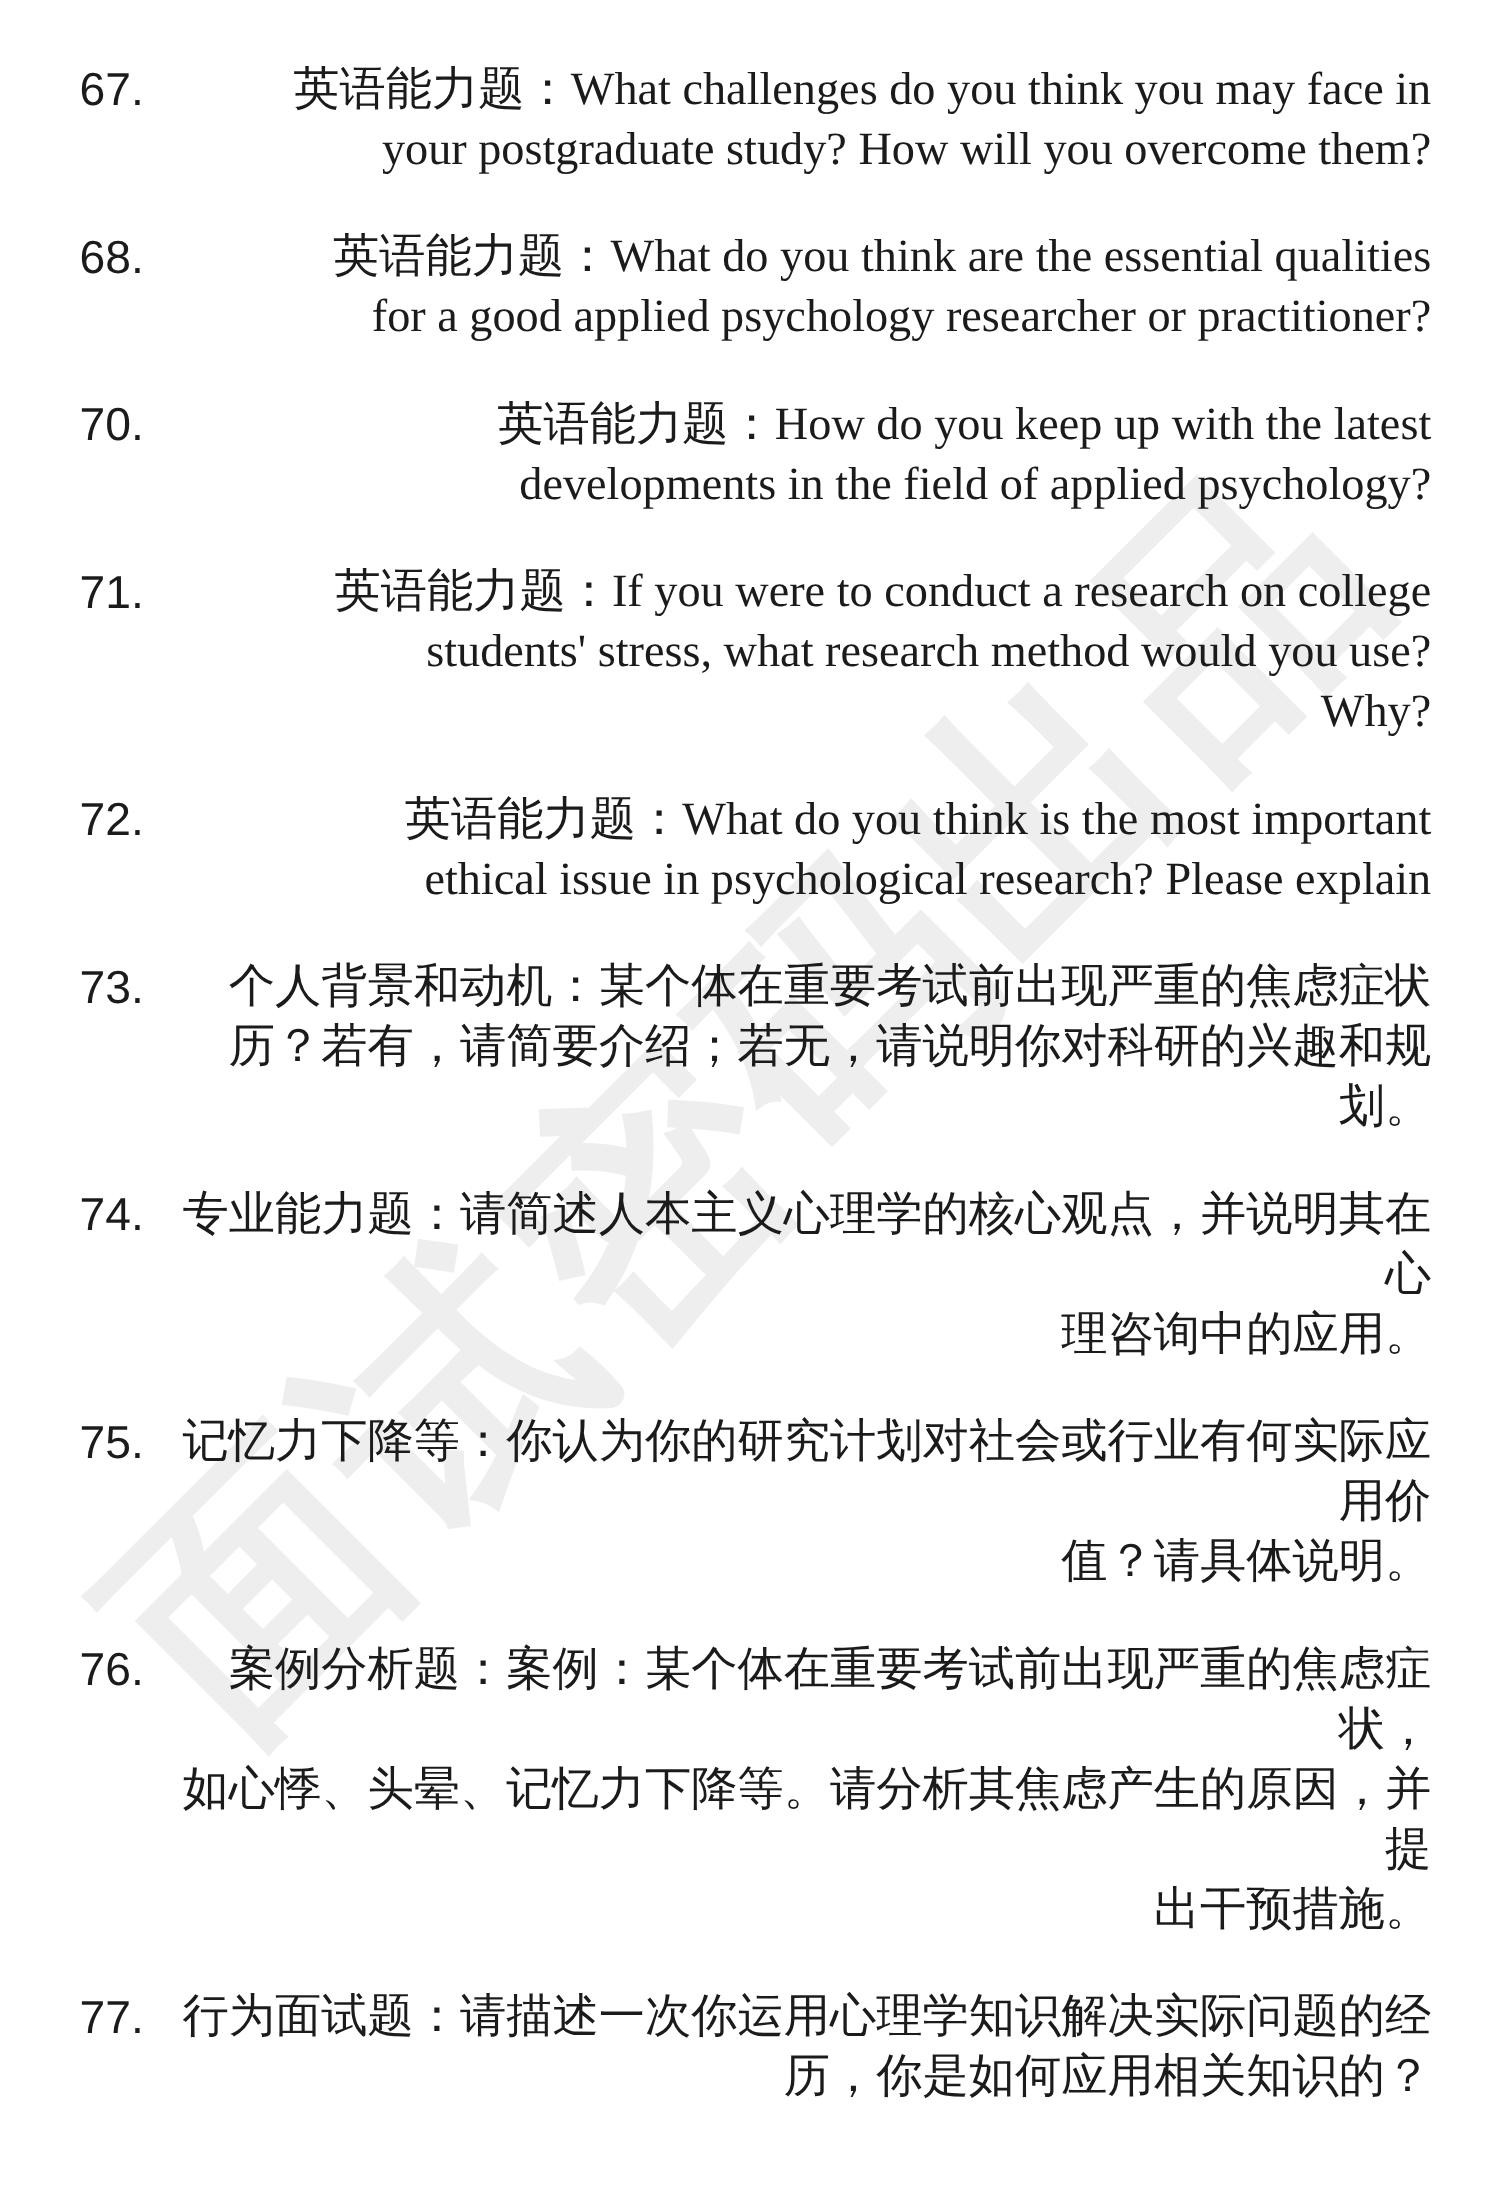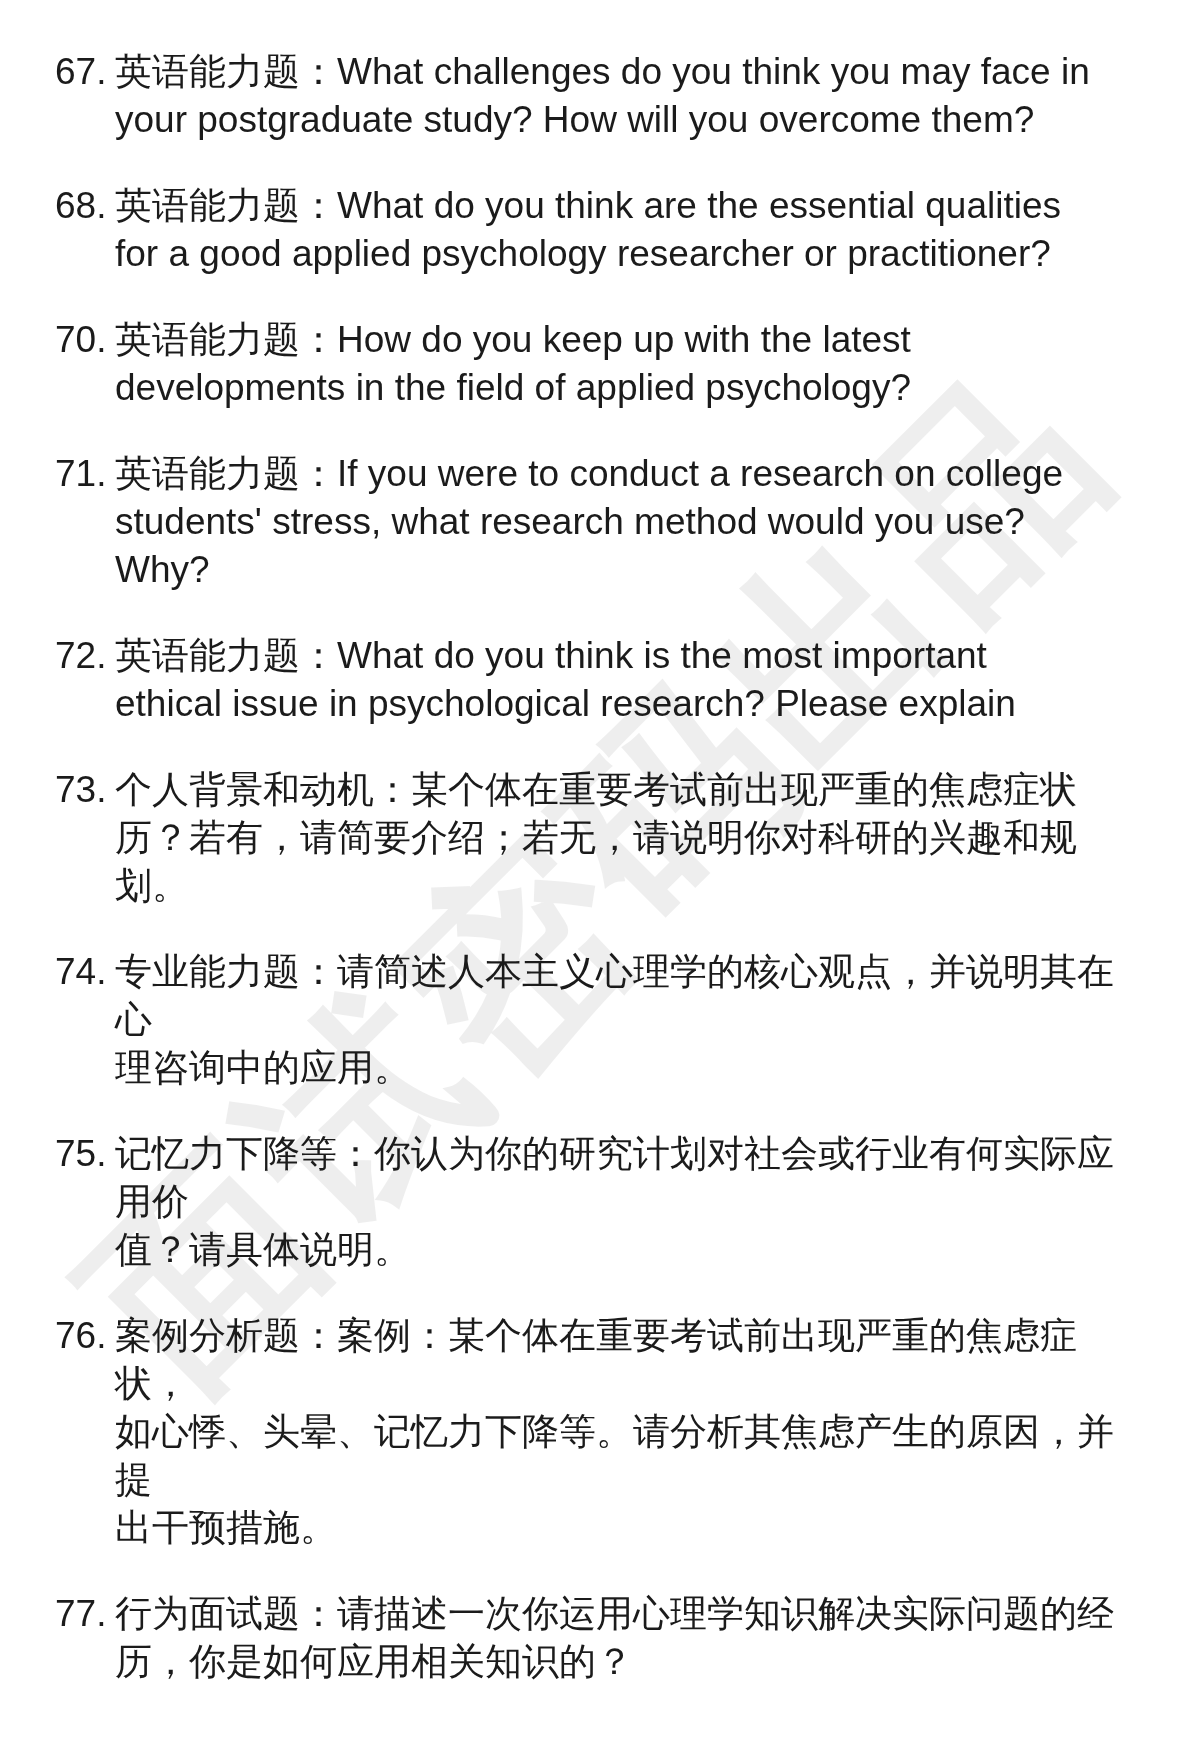--- a/index.html
+++ b/index.html
@@ -30,28 +30,30 @@
     position:relative;
     z-index:1;
     padding:48px 55px 0 55px;
   }
   .question{
     display:flex;
     align-items:flex-start;
     margin-bottom:38px;
     font-size:37px;
     line-height:48px;
+    text-align:right;
   }
   .question .num{
     flex:none;
     width:60px;
   }
   .question .txt{
     flex:1;
     white-space:pre-wrap;
+    font-family:Liberation Serif, serif;
   }
 </style>
 </head>
 <body>
 
 <div class="page">
 
   <div class="watermark">面试密码出品</div>
 
   <div class="content">

